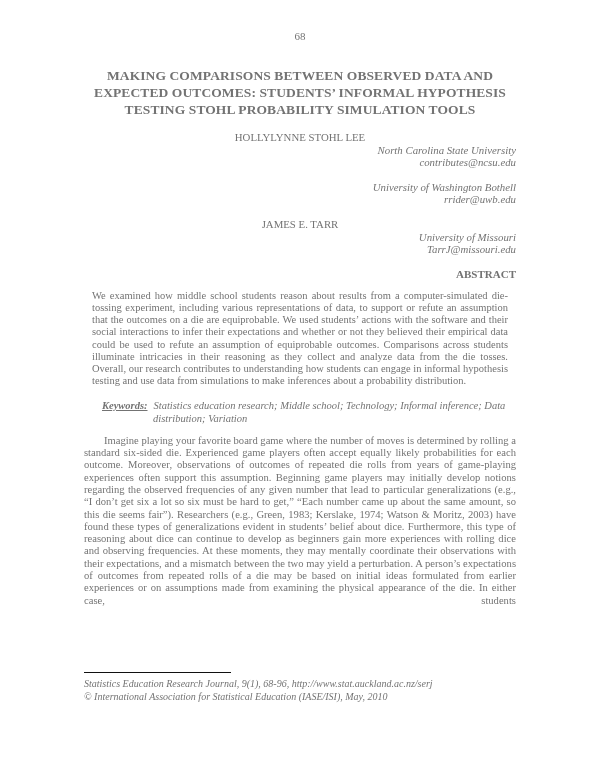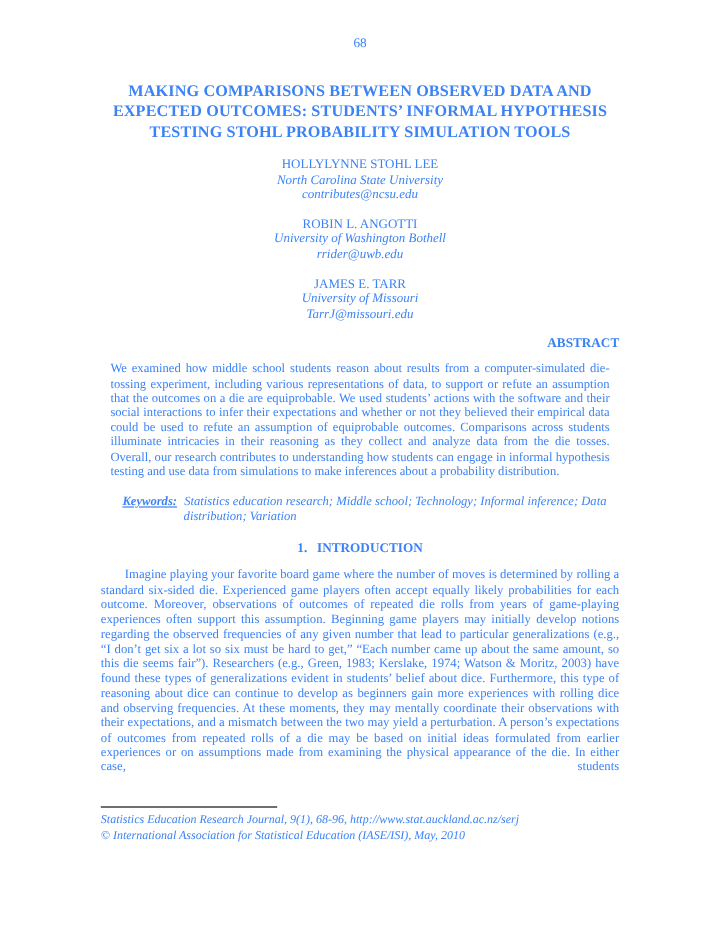--- a/index.html
+++ b/index.html
@@ -5,21 +5,21 @@
   html, body {
     margin: 0;
     padding: 0;
     background: #ffffff;
   }
   .page {
     position: relative;
     width: 600px;
     height: 776px;
     background: #ffffff;
-    color: #3b82f6;
+    color: #737373;
     font-family: "Liberation Serif", "DejaVu Serif", serif;
     padding: 0 84px;
     box-sizing: border-box;
     overflow: hidden;
   }
   .page-number {
     padding-top: 30px;
     font-size: 11px;
     line-height: 13px;
     text-align: center;
@@ -36,20 +36,21 @@
     margin-top: 13px;
   }
   .author {
     margin-bottom: 12px;
     font-size: 10.8px;
     line-height: 12.6px;
     text-align: center;
   }
   .author-affiliation, .author-email {
     font-style: italic;
+    text-align: right;
   }
   .abstract-heading {
     margin-top: 3px;
     font-size: 11px;
     line-height: 13px;
     font-weight: bold;
     text-align: right;
   }
   .abstract-text {
     margin: 9px 8px 0 8px;
@@ -117,40 +118,38 @@
     <span>TESTING STOHL PROBABILITY SIMULATION TOOLS</span>
   </h1>
 
   <div class="authors">
     <div class="author">
       <div class="author-name">HOLLYLYNNE STOHL LEE</div>
       <div class="author-affiliation">North Carolina State University</div>
       <div class="author-email">contributes@ncsu.edu</div>
     </div>
     <div class="author">
-      <div class="author-name">ROBIN L. ANGOTTI</div>
       <div class="author-affiliation">University of Washington Bothell</div>
       <div class="author-email">rrider@uwb.edu</div>
     </div>
     <div class="author">
       <div class="author-name">JAMES E. TARR</div>
       <div class="author-affiliation">University of Missouri</div>
       <div class="author-email">TarrJ@missouri.edu</div>
     </div>
   </div>
 
   <div class="abstract-heading">ABSTRACT</div>
 
   <p class="abstract-text">We examined how middle school students reason about results from a computer-simulated die-tossing experiment, including various representations of data, to support or refute an assumption that the outcomes on a die are equiprobable. We used students’ actions with the software and their social interactions to infer their expectations and whether or not they believed their empirical data could be used to refute an assumption of equiprobable outcomes. Comparisons across students illuminate intricacies in their reasoning as they collect and analyze data from the die tosses. Overall, our research contributes to understanding how students can engage in informal hypothesis testing and use data from simulations to make inferences about a probability distribution.</p>
 
   <div class="keywords">
     <span class="kw-label">Keywords:</span><span class="kw-text">Statistics education research; Middle school; Technology; Informal inference; Data distribution; Variation</span>
   </div>
 
-  <div class="section-heading">1.   INTRODUCTION</div>
 
   <p class="intro">Imagine playing your favorite board game where the number of moves is determined by rolling a standard six-sided die. Experienced game players often accept equally likely probabilities for each outcome. Moreover, observations of outcomes of repeated die rolls from years of game-playing experiences often support this assumption. Beginning game players may initially develop notions regarding the observed frequencies of any given number that lead to particular generalizations (e.g., “I don’t get six a lot so six must be hard to get,” “Each number came up about the same amount, so this die seems fair”). Researchers (e.g., Green, 1983; Kerslake, 1974; Watson &amp; Moritz, 2003) have found these types of generalizations evident in students’ belief about dice. Furthermore, this type of reasoning about dice can continue to develop as beginners gain more experiences with rolling dice and observing frequencies. At these moments, they may mentally coordinate their observations with their expectations, and a mismatch between the two may yield a perturbation. A person’s expectations of outcomes from repeated rolls of a die may be based on initial ideas formulated from earlier experiences or on assumptions made from examining the physical appearance of the die. In either case, students</p>
 
   <div class="footer">
     <div class="footer-rule"></div>
     <div class="footer-line">Statistics Education Research Journal, 9(1), 68-96, http://www.stat.auckland.ac.nz/serj</div>
     <div class="footer-line">© International Association for Statistical Education (IASE/ISI), May, 2010</div>
   </div>
 
 </div>

